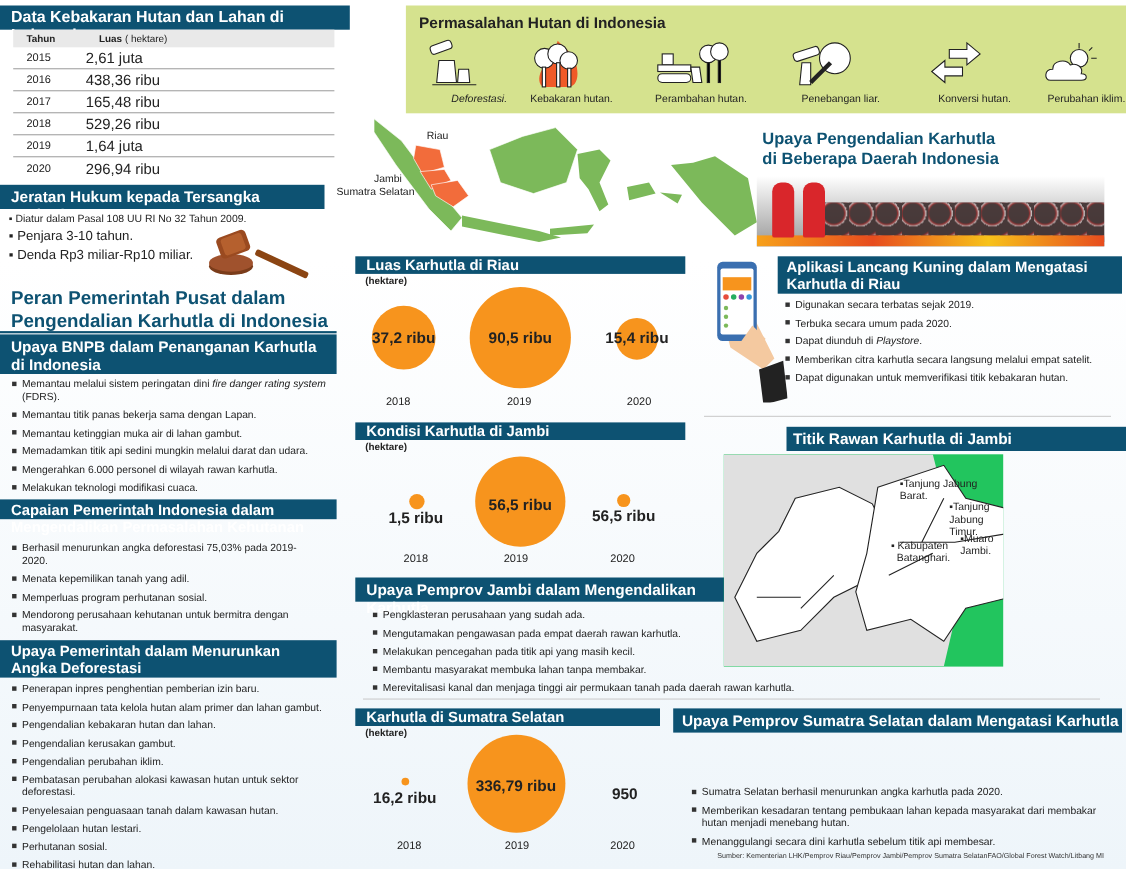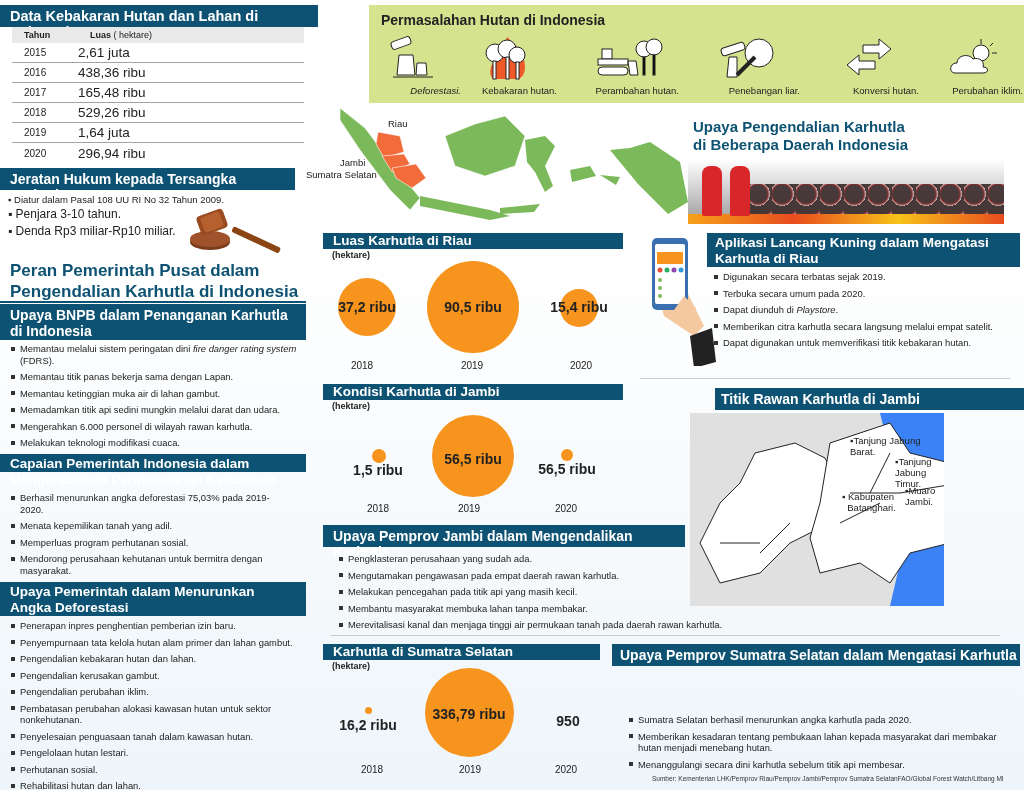--- a/index.html
+++ b/index.html
@@ -104,21 +104,21 @@
   <li>Mendorong perusahaan kehutanan untuk bermitra dengan masyarakat.</li>
 </ul>
 
 <div class="abs hbar" style="left:0;top:582px;width:306px;height:34px;font-size:13.5px;padding:2px 10px 0 10px;line-height:15.5px;">Upaya Pemerintah dalam Menurunkan Angka Deforestasi</div>
 <ul class="abs bul" style="left:10px;top:620px;width:305px;">
   <li>Penerapan inpres penghentian pemberian izin baru.</li>
   <li>Penyempurnaan tata kelola hutan alam primer dan lahan gambut.</li>
   <li>Pengendalian kebakaran hutan dan lahan.</li>
   <li>Pengendalian kerusakan gambut.</li>
   <li>Pengendalian perubahan iklim.</li>
-  <li>Pembatasan perubahan alokasi kawasan hutan untuk sektor nonkehutanan.</li>
+  <li>Pembatasan perubahan alokasi kawasan hutan untuk sektor deforestasi.</li>
   <li>Penyelesaian penguasaan tanah dalam kawasan hutan.</li>
   <li>Pengelolaan hutan lestari.</li>
   <li>Perhutanan sosial.</li>
   <li>Rehabilitasi hutan dan lahan.</li>
 </ul>
 
 <div class="prob">
   <div class="t">Permasalahan Hutan di Indonesia</div>
   <div class="picon" style="left:-8px">
     <svg width="60" height="46" viewBox="0 0 60 46">
@@ -275,21 +275,21 @@
 <ul class="abs bul" style="left:713px;top:271px;width:310px;">
   <li>Digunakan secara terbatas sejak 2019.</li>
   <li>Terbuka secara umum pada 2020.</li>
   <li><span>Dapat diunduh di </span><em>Playstore</em><span>.</span></li>
   <li>Memberikan citra karhutla secara langsung melalui empat satelit.</li>
   <li>Dapat digunakan untuk memverifikasi titik kebakaran hutan.</li>
 </ul>
 <div class="abs" style="left:640px;top:378px;width:370px;height:1px;background:#ccc"></div>
 
 <div class="abs hbar" style="left:687px;top:388px;width:332px;height:22px;font-size:14px;padding:3px 0 0 6px;margin-left:28px;">Titik Rawan Karhutla di Jambi</div>
-<div class="abs" style="left:690px;top:413px;width:254px;height:193px;background:#3b82f6;overflow:hidden;">
+<div class="abs" style="left:658px;top:413px;width:254px;height:193px;background:#22c55e;overflow:hidden;">
   <svg width="290" height="193" viewBox="0 0 290 193">
     <path d="M0 0h190l10 40-10 60 20 50-10 43H0z" fill="#e0e0e0"></path>
     <path d="M65 40l40-10 30 15 15 30-10 35-40 20-30 30-40 10-20-40 20-40 20-20z" fill="#fff" stroke="#222" stroke-width="1"></path>
     <path d="M140 30l60-20 20 30 40 10 20 40-20 40-40 10-20 30-30-20-40 10-10-35 10-35z" fill="#fff" stroke="#222" stroke-width="1"></path>
     <path d="M200 40l-20 40M160 80l50 0 60-10M150 110l40-20" fill="none" stroke="#222" stroke-width="1"></path>
     <path d="M100 110l-30 30M30 130l40 0" fill="none" stroke="#222" stroke-width="1"></path>
   </svg>
   <div class="abs" style="left:160px;top:22px;font-size:9.5px">▪<span>Tanjung Jabung Barat.</span></div>
   <div class="abs" style="left:205px;top:43px;font-size:9.5px">▪<span>Tanjung Jabung Timur.</span></div>
   <div class="abs" style="left:215px;top:72px;font-size:9.5px">▪<span>Muaro Jambi.</span></div>

